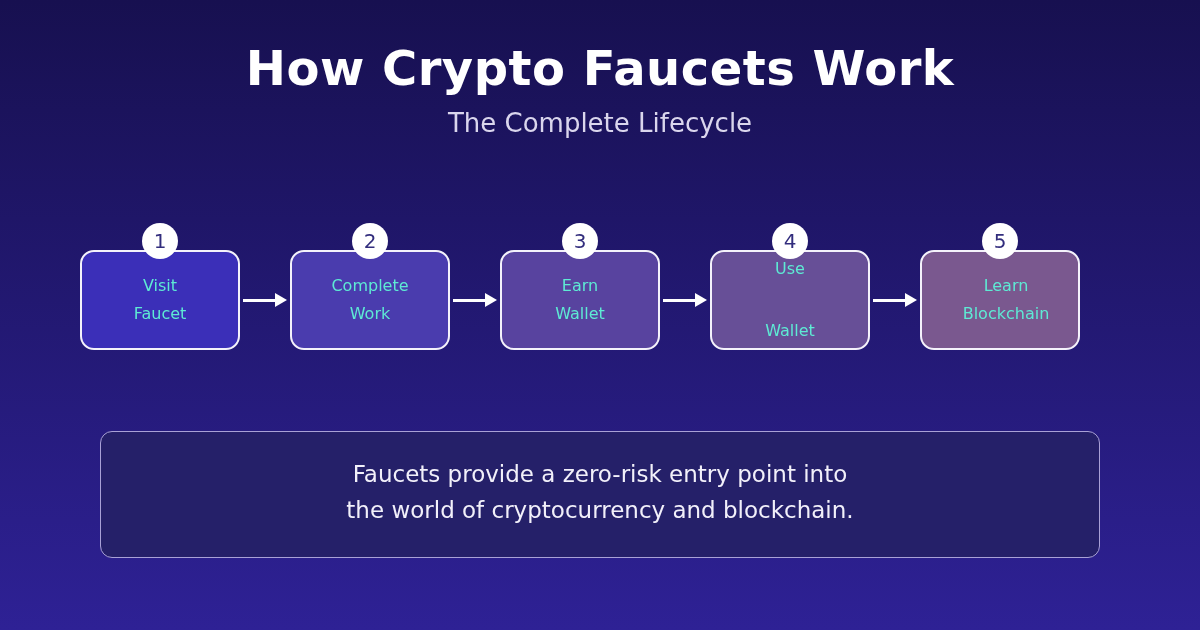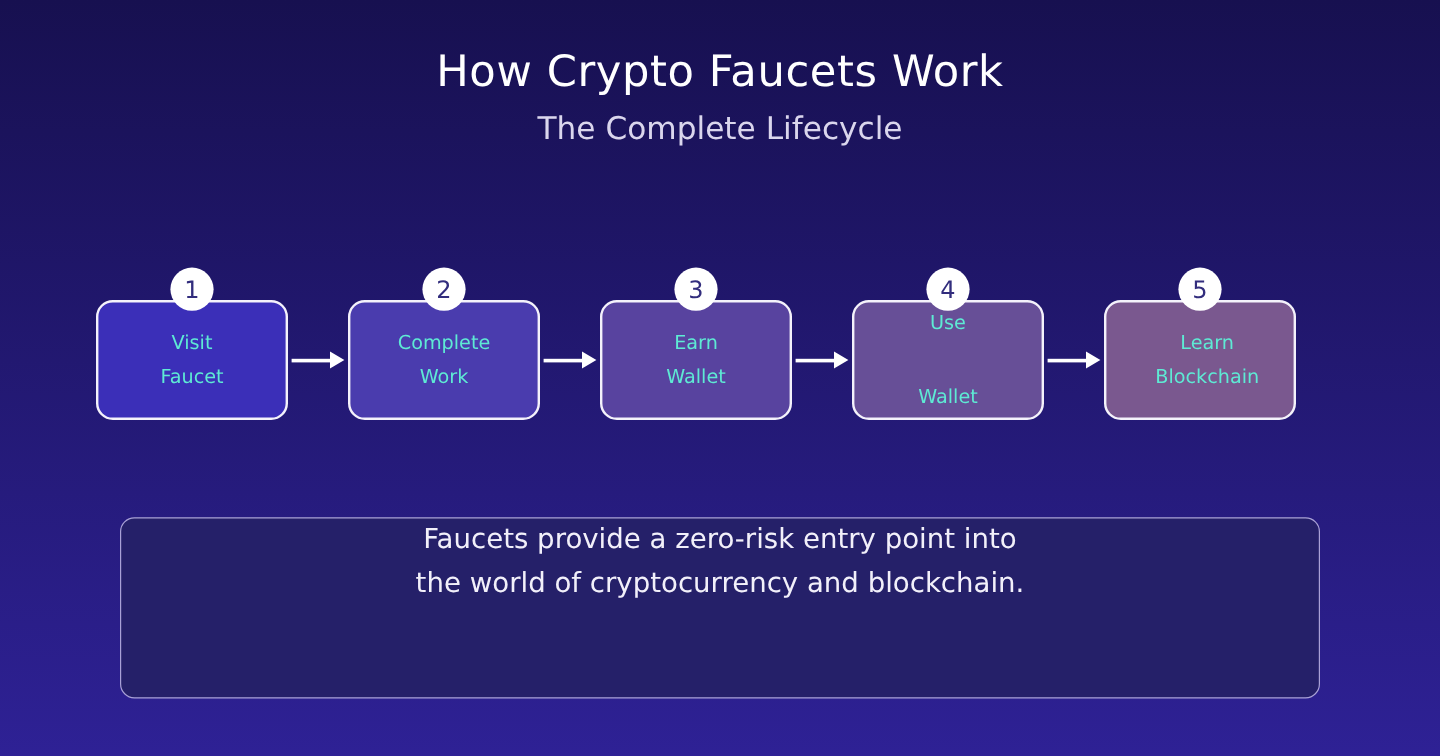--- a/index.html
+++ b/index.html
@@ -8,22 +8,22 @@
     position: relative;
     width: 1200px;
     height: 630px;
     overflow: hidden;
     background: linear-gradient(180deg, #171050 0%, #2e2195 100%);
     font-family: "DejaVu Sans", sans-serif;
   }
   .header { text-align: center; padding-top: 40px; }
   .title {
     color: #ffffff;
-    font-size: 36px;
-    font-weight: normal;
+    font-size: 48px;
+    font-weight: bold;
     letter-spacing: 0.5px;
   }
   .subtitle {
     margin-top: 12px;
     color: #dad6ed;
     font-size: 26px;
     font-weight: normal;
   }
   .flow {
     position: absolute;
@@ -93,28 +93,29 @@
     height: 0;
     border-left: 12px solid #ffffff;
     border-top: 7px solid transparent;
     border-bottom: 7px solid transparent;
   }
   .summary-box {
     position: absolute;
     left: 100px;
     top: 431px;
     width: 1000px;
-    height: 151px;
+    height: 127px;
     border: 1px solid #a9a1d6;
     border-radius: 12px;
     background: #252069;
     color: #f2f0fa;
     font-size: 23px;
     line-height: 36px;
     text-align: center;
+    padding-top: 24px;
   }
 </style>
 </head>
 <body>
 
 <div class="canvas" style="background: linear-gradient(rgb(23, 16, 80) 0%, rgb(46, 33, 149) 100%);">
 
   <div class="header">
     <div class="title">How Crypto Faucets Work</div>
     <div class="subtitle">The Complete Lifecycle</div>

